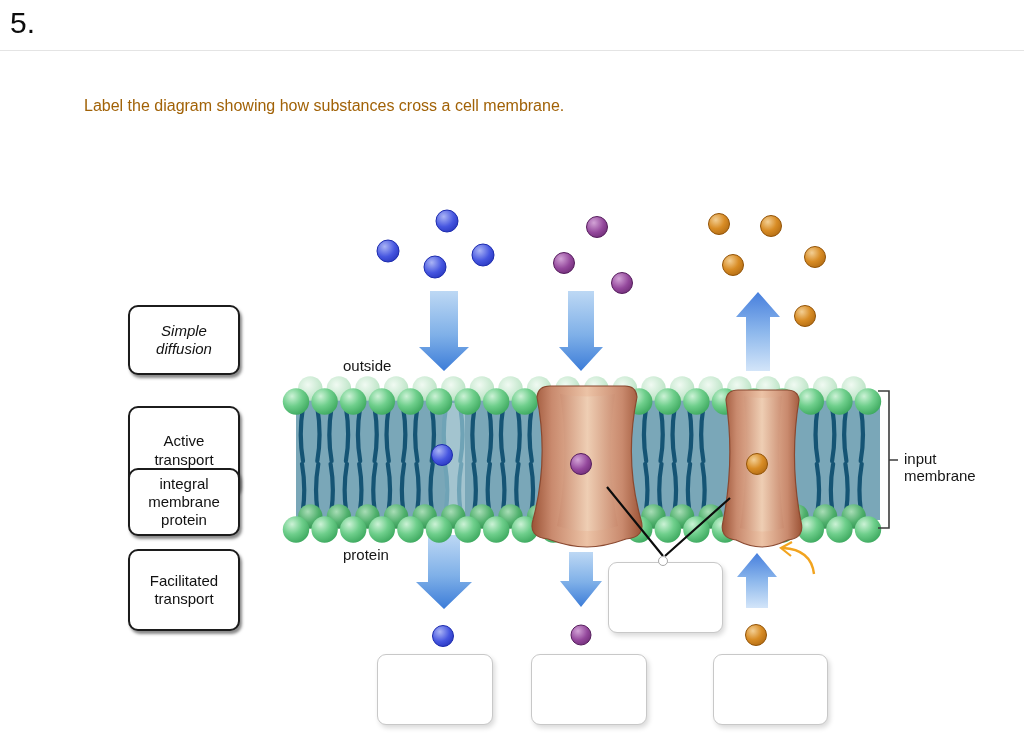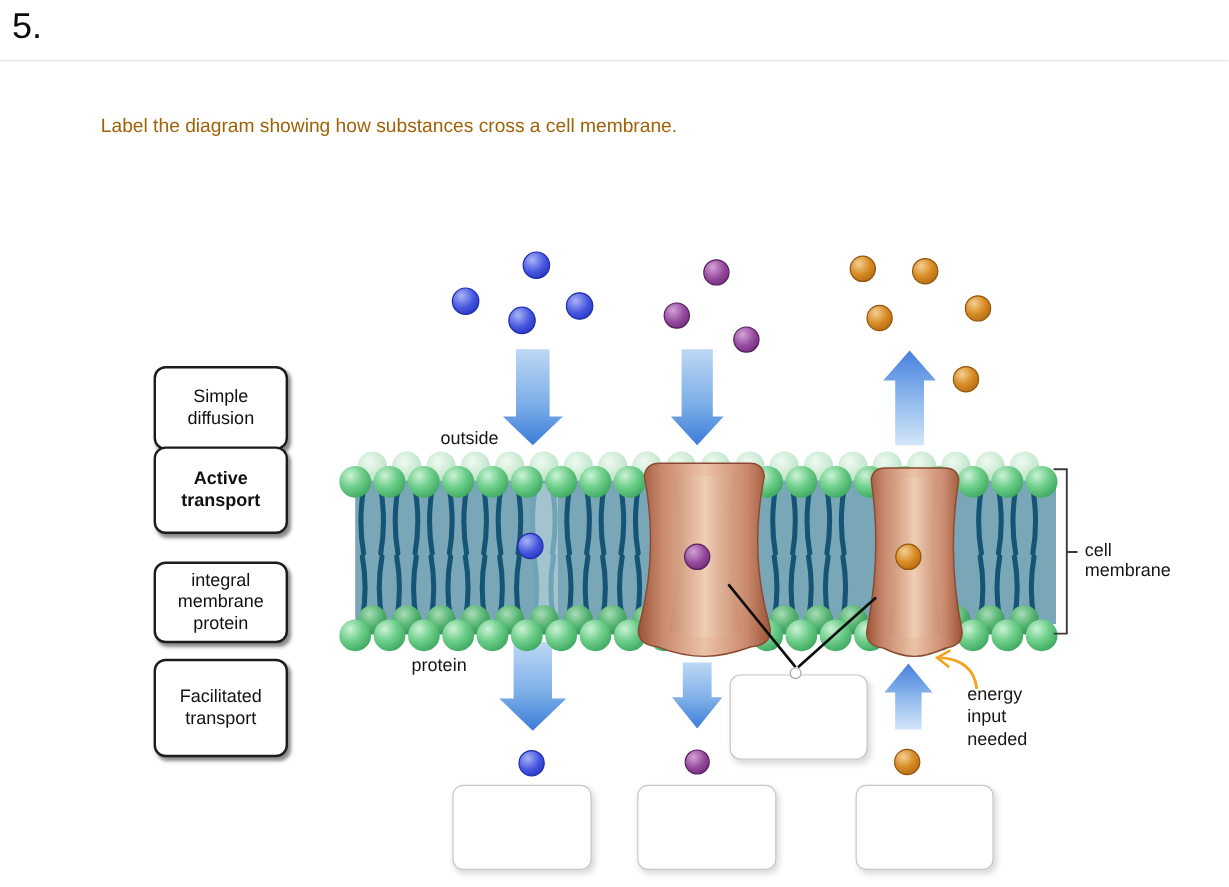--- a/index.html
+++ b/index.html
@@ -5,30 +5,30 @@
   html,body{margin:0;padding:0;background:#fff;}
   #page{position:relative;width:1024px;height:739px;background:#fff;
         font-family:"Liberation Sans", sans-serif;color:#111;overflow:hidden;}
   .abs{position:absolute;}
   #qnum{left:10px;top:6px;font-size:30px;line-height:34px;color:#0c0c0c;}
   #hdr-line{left:0;top:50px;width:1024px;height:1px;background:#e4e4e4;}
   #instruction{left:84px;top:97px;font-size:16px;color:#a16207;}
   svg{position:absolute;left:0;top:0;pointer-events:none;}
   
   .dlabel{font-size:15px;color:#161616;line-height:19px;}
-  #lbl-outside{left:343px;top:356px;margin-left:24px;}
+  #lbl-outside{left:343px;top:356px;}
   #lbl-inside{left:343px;top:545px;}
   #lbl-cellmembrane{left:904px;top:450px;width:92px;line-height:17px;}
   #lbl-energy{left:806px;top:569px;width:62px;line-height:19px;}
   
   .card{left:128px;width:112px;background:#fff;border:2px solid #1c1c1c;border-radius:10px;
         box-shadow:2px 3px 3px rgba(40,40,40,.55);display:flex;align-items:center;justify-content:center;
         text-align:center;font-size:15px;line-height:1.22;cursor:pointer;box-sizing:border-box;padding:4px;}
-  #card1{top:305px;height:70px;}
-  #card2{top:372px;height:73px;font-weight:bold;}
+  #card1{top:305px;height:70px;font-style:italic;}
+  #card2{top:406px;height:89px;}
   #card3{top:468px;height:68px;text-align:center;}
   #card4{top:549px;height:82px;}
   
   .dropzone{background:#fff;border:1.5px solid #c8c8c8;border-radius:9px;
             box-shadow:2px 3px 5px rgba(0,0,0,.15);box-sizing:border-box;cursor:pointer;}
   #dzC{left:608px;top:562px;width:115px;height:71px;}
   #dzA{left:377px;top:654px;width:116px;height:71px;}
   #dzB{left:531px;top:654px;width:116px;height:71px;}
   #dzD{left:713px;top:654px;width:115px;height:71px;}
   #connector-dot{left:658px;top:556px;width:10px;height:10px;border-radius:50%;
@@ -292,22 +292,21 @@
       <path d="M878,391 L889,391 L889,528 L878,528 M889,460 L898,460" stroke="#3c3c3c" stroke-width="1.6" fill="none"></path>
     </g>
     <g>
       <path d="M814,574 C812,557 801,549 783,548" stroke="#f2a41f" stroke-width="2.4" fill="none"></path>
       <path d="M792,542 L781,548 L791,556" stroke="#f2a41f" stroke-width="2.2" fill="none"></path>
     </g>
   </svg>
 
   <div class="abs dlabel" id="lbl-outside">outside</div>
   <div class="abs dlabel" id="lbl-inside">protein</div>
-  <div class="abs dlabel" id="lbl-cellmembrane">cell membrane</div>
-  <div class="abs dlabel" id="lbl-energy">energy input needed</div>
+  <div class="abs dlabel" id="lbl-cellmembrane">input membrane</div>
 
   <div class="abs card" id="card1">Simple diffusion</div>
   <div class="abs card" id="card2">Active transport</div>
   <div class="abs card" id="card3">integral membrane protein</div>
   <div class="abs card" id="card4">Facilitated transport</div>
 
   <div class="abs dropzone" id="dzC"></div>
   <div class="abs dropzone" id="dzA"></div>
   <div class="abs dropzone" id="dzB"></div>
   <div class="abs dropzone" id="dzD"></div>

